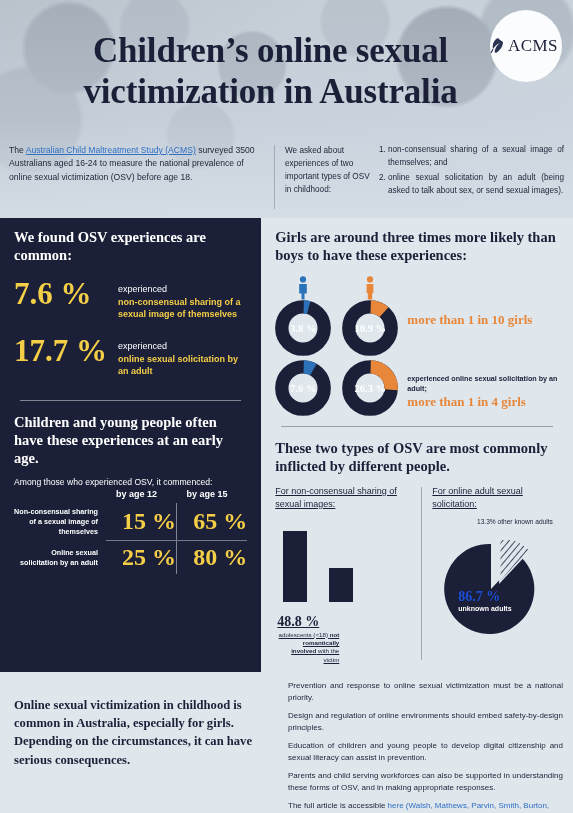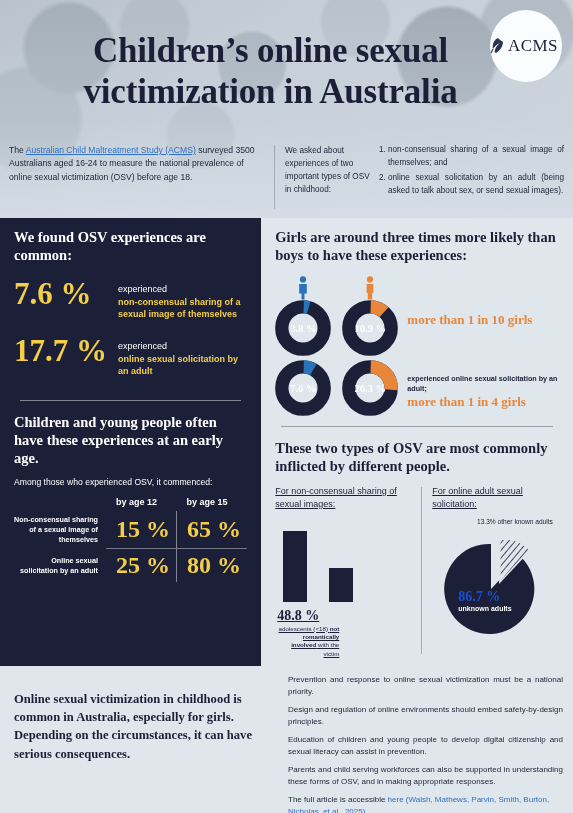--- a/index.html
+++ b/index.html
@@ -97,34 +97,34 @@
     flex:0 0 104px;
   }
   .stat-txt { font-size:9px; line-height:1.4; padding-top:5px; }
   .stat-txt .lead { color:#ffffff; font-weight:normal; }
   .stat-txt .bold { color:#f5ce47; font-weight:bold; display:block; }
 
   .hr-left { height:1px; background:rgba(255,255,255,.45); margin:22px 6px 0 6px; }
 
   
   .age-intro { font-size:8.6px; margin-top:10px; color:#fff; }
-  .age-table { width:100%; margin-top:10px; border-collapse:collapse; }
+  .age-table { width:100%; margin-top:2px; border-collapse:collapse; }
   .age-table th {
     font-size:9px; font-weight:bold; color:#fff; text-align:left;
     padding:0 0 4px 10px; vertical-align:bottom;
   }
   .age-table th.blank { width:96px; }
   .age-table td.lbl {
     font-size:7.2px; font-weight:bold; color:#ffffff; text-align:right;
     line-height:1.35; padding:4px 8px 4px 0; width:96px; vertical-align:middle;
   }
   .age-table td.val {
     font-family:"Liberation Serif", serif; font-weight:bold;
     font-size:24px; color:#f5ce47; padding:3px 0 3px 10px;
-    width:74px; vertical-align:middle;
+    width:74px; vertical-align:middle;text-align:right;
   }
   .age-table td.val.mid { border-right:1px solid rgba(255,255,255,.45); }
   .age-table tr.divider td { height:1px; padding:0; }
   .age-table tr.divider td.line { background:rgba(255,255,255,.4); height:1px; }
 
   
   .donut-area { margin-top:10px; }
   .donut-row { display:flex; align-items:center; margin-bottom:2px; }
   .donut-pair { display:flex; gap:11px; }
   .donut-cell { width:56px; }
@@ -146,21 +146,21 @@
 
   
   .charts-cols { display:flex; margin-top:9px;text-decoration:underline; }
   .chart-a { width:140px; }
   .chart-v-sep { width:1px; background:rgba(27,32,56,.3); margin:2px 10px 4px 6px; }
   .chart-b { flex:1; }
   .chart-head { font-size:9px; line-height:1.5; color:#1b2038; }
 
   .bars { display:flex; align-items:flex-end; height:80px; margin-top:10px; padding-left:8px; gap:22px; }
   .bar { background:#1b2038; width:24px; }
-  .bar-nums { display:flex; gap:14px; padding-left:2px; margin-top:6px; }
+  .bar-nums { display:flex; gap:14px; padding-left:2px; margin-top:12px; }
   .bar-col { width:62px; }
   .bar-num { font-family:"Liberation Serif", serif; font-weight:bold; font-size:14px; color:#1b2038; }
   .bar-cap { font-size:6.2px; line-height:1.35; color:#1b2038; margin-top:1px; }
   .bar-cap b { font-weight:bold; }
   .bar-col.right-al { text-align:left; }
   .bar-col.a .bar-cap { text-align:right; }
 
   .pie-note { font-size:6.6px; line-height:1.3; color:#1b2038; position:absolute; right:2px; top:4px; width:80px; }
   .pie-holder { position:relative; height:120px; margin-top:2px; }
   .pie-svg { position:absolute; left:10px; top:26px; }

